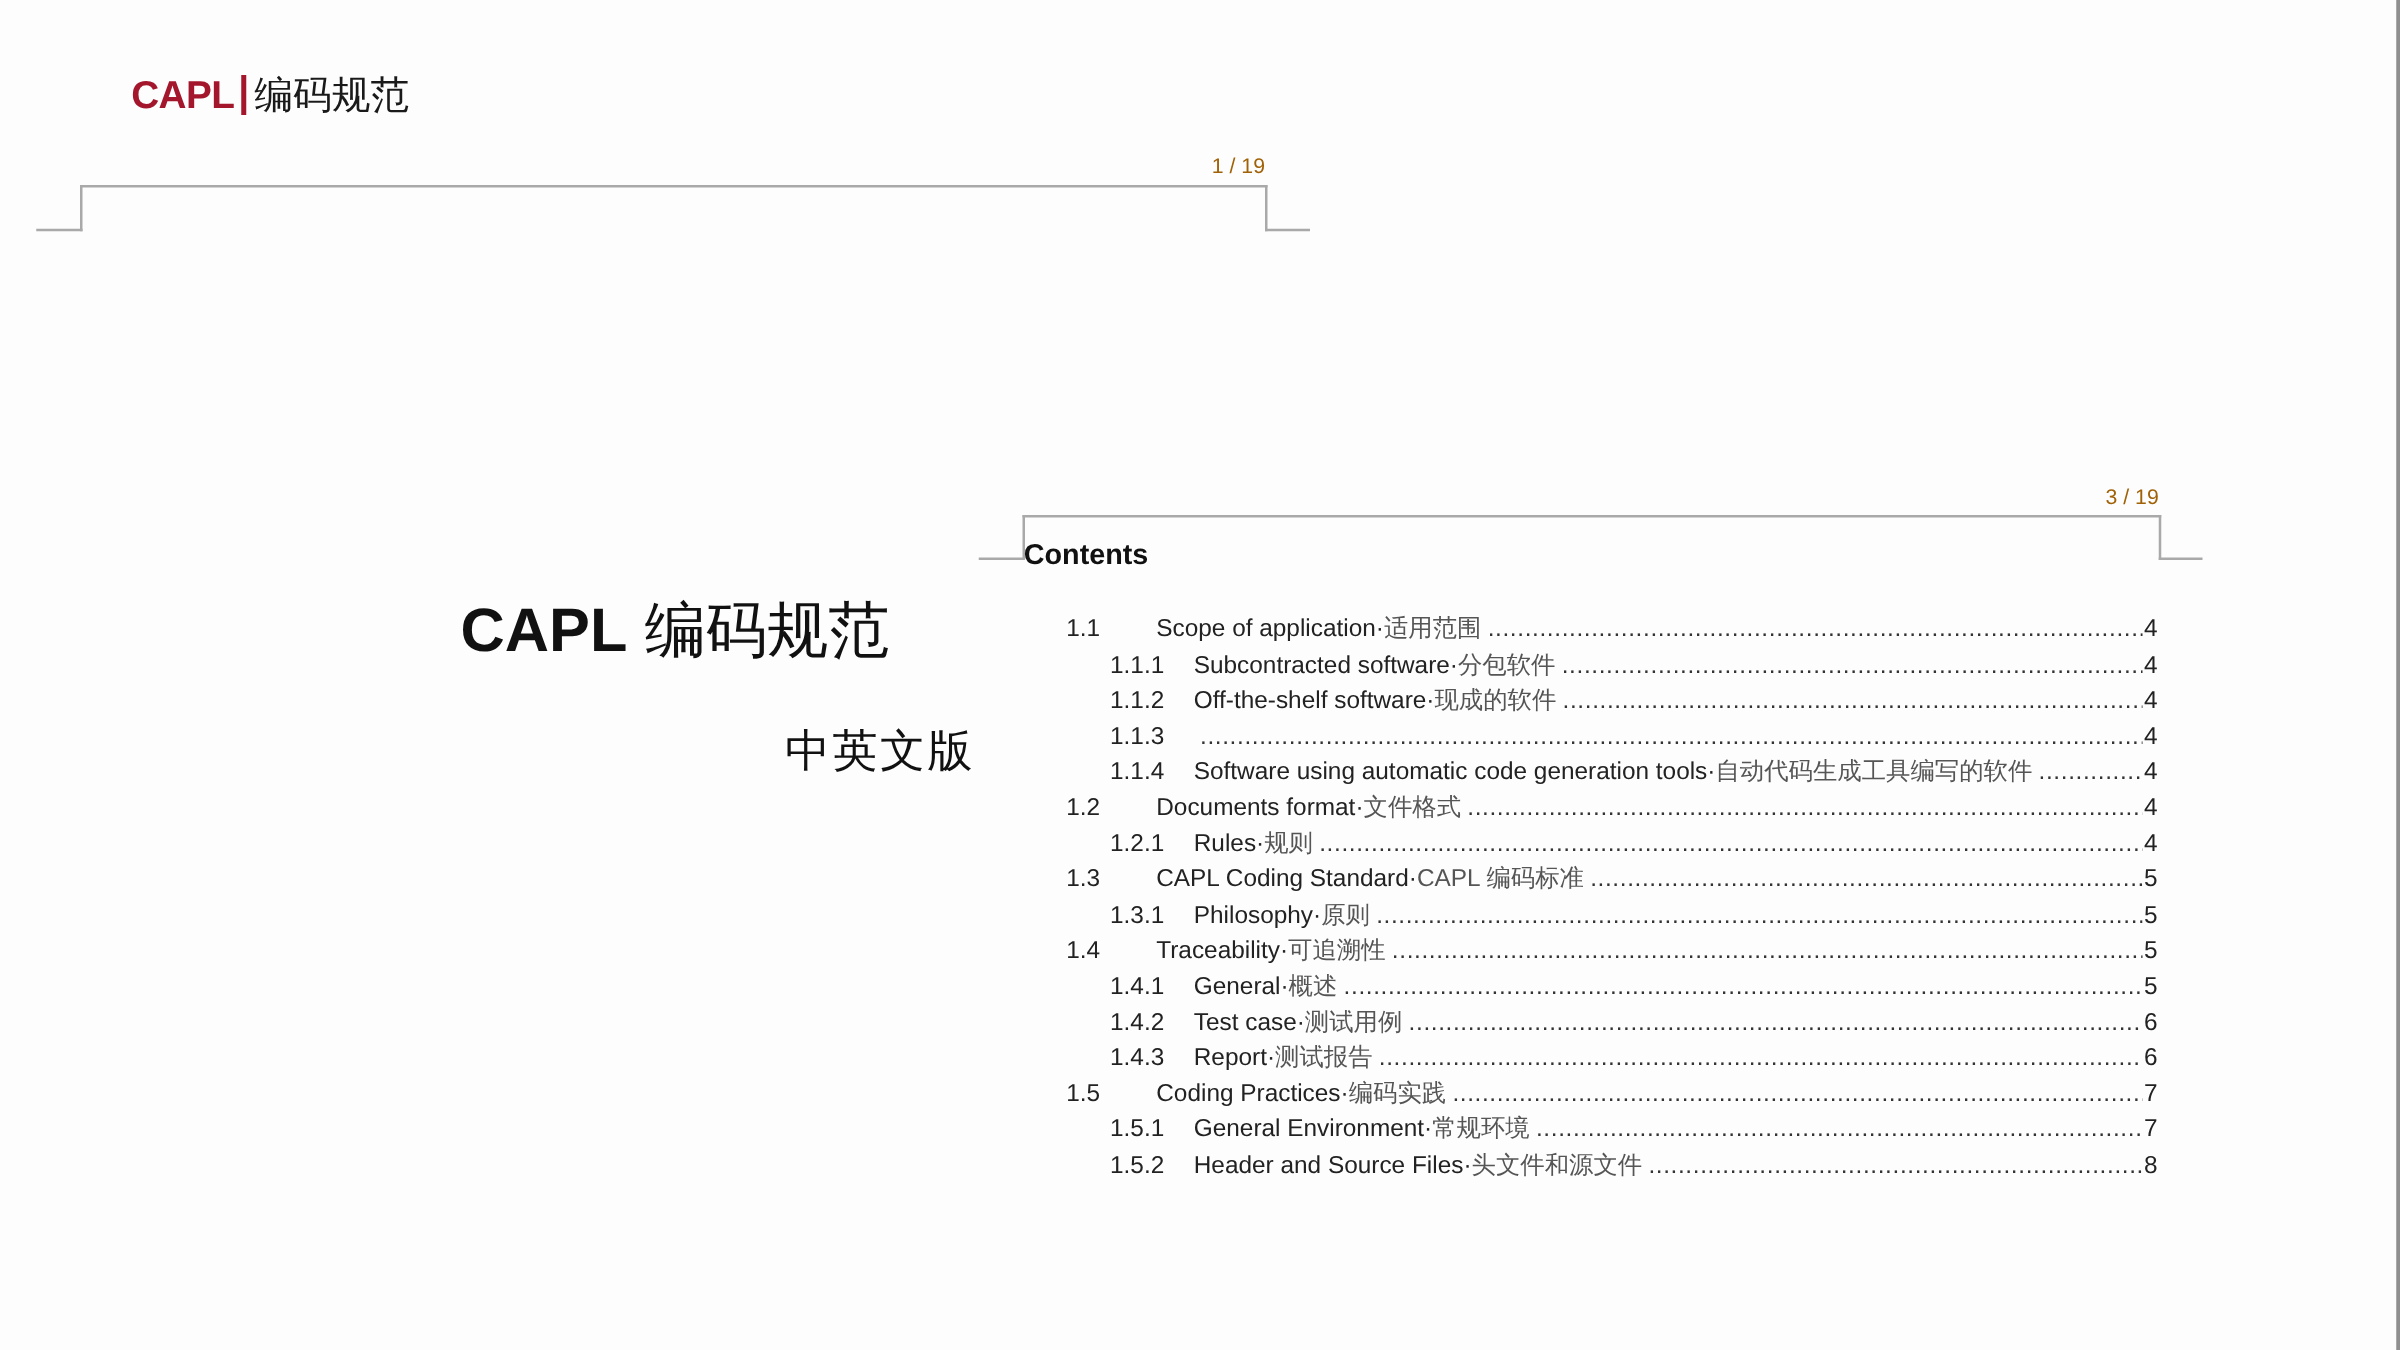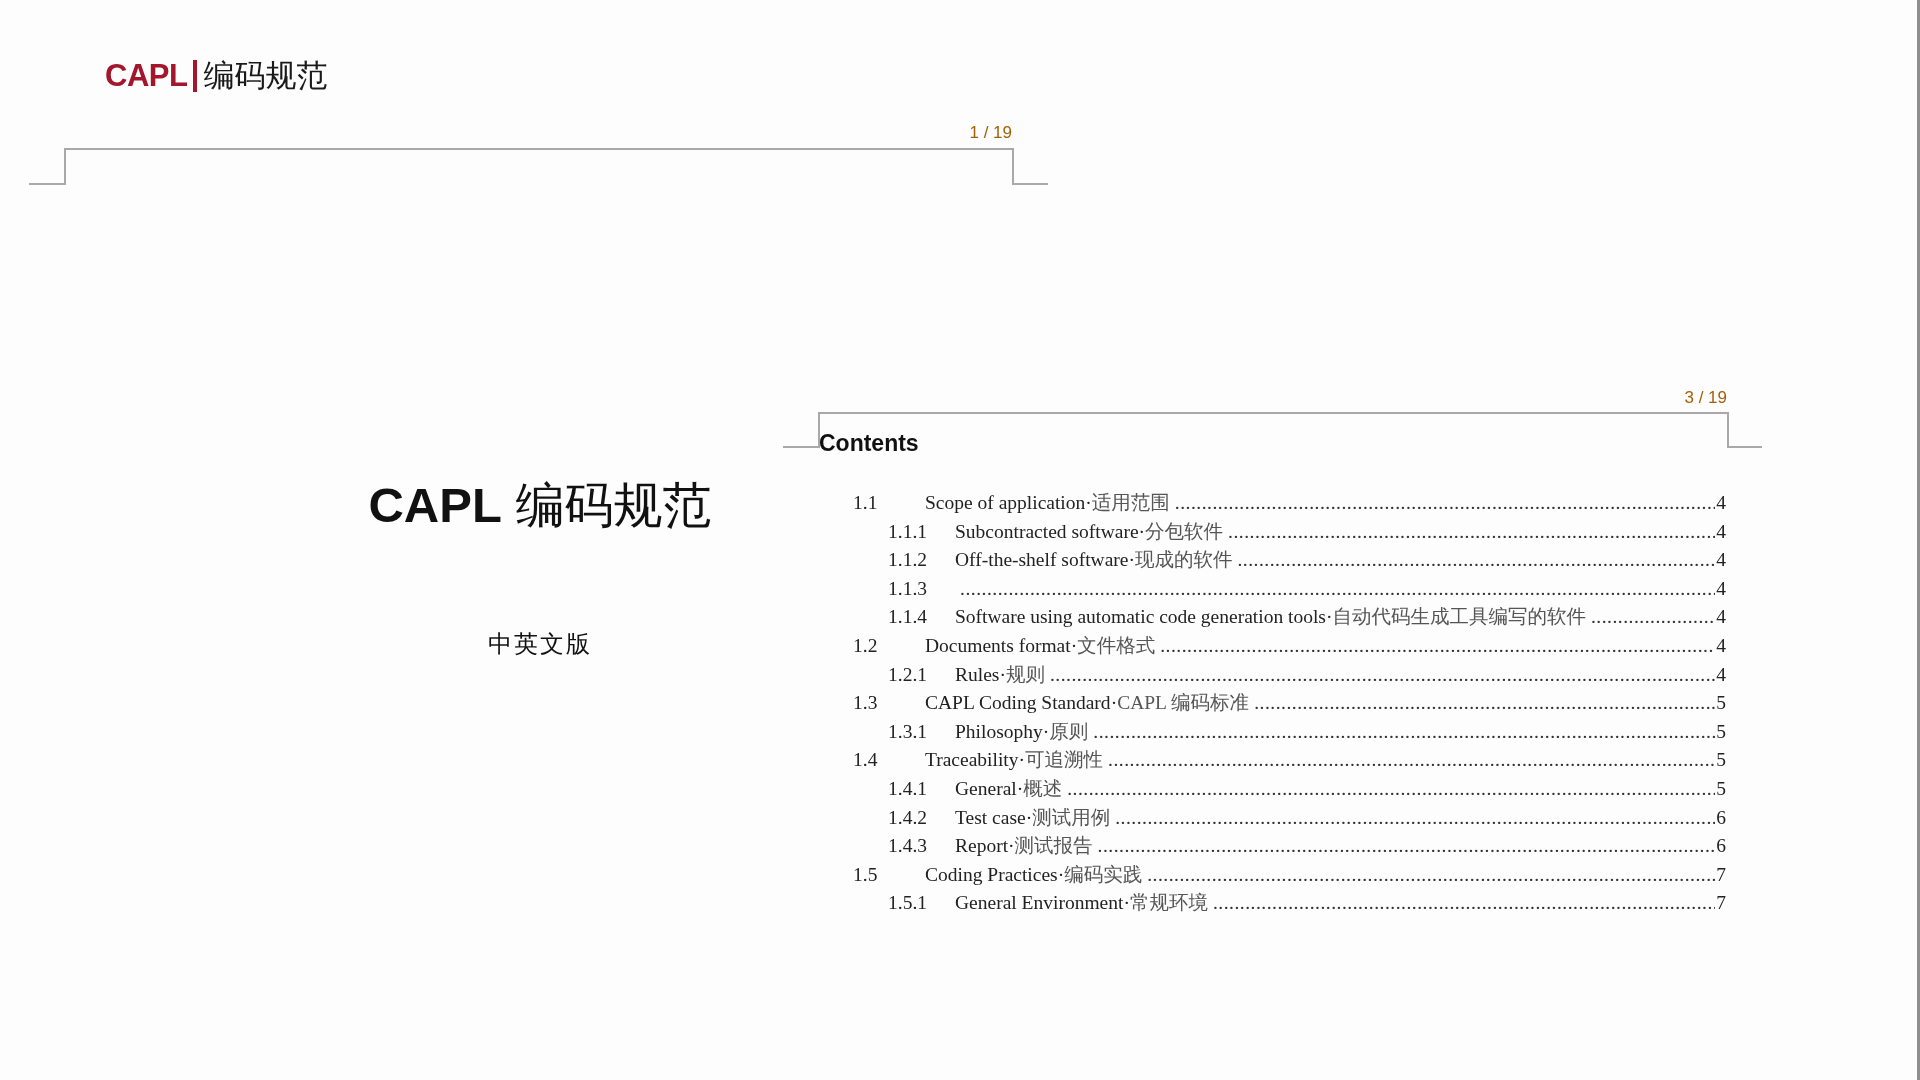--- a/index.html
+++ b/index.html
@@ -59,42 +59,41 @@
     font-size: 49px;
     line-height: 58px;
     color: #111;
     white-space: nowrap;
   }
   .cover-title .latin { font-weight: bold; }
   .cover-sub {
     left: 300px;
     width: 480px;
     top: 578px;
-    text-align: center;
-    font-size: 24px;
+    text-align: right;
+    font-size: 36px;
     line-height: 46px;
     color: #111;
     letter-spacing: 2px;
-    margin-top: 43px;
   }
 
   
   .contents-heading {
     left: 819px;
     top: 428px;
     font-size: 23px;
     font-weight: bold;
     color: #111;
     line-height: 30px;
   }
   .toc {
     left: 850px;
     top: 489px;
     width: 876px;
-    font-family: Liberation Serif, serif;
+    font-family: Liberation Sans, sans-serif;
     font-size: 19.5px;
     color: #222;
   }
   .toc-row {
     position: relative;
     height: 28.6px;
     line-height: 28.6px;
     display: flex;
     align-items: baseline;
     white-space: nowrap;
@@ -246,15 +245,21 @@
       <span class="toc-text"><span class="en">Coding Practices</span><span class="sep">·</span><span class="zh">编码实践</span></span>
       <span class="toc-dots"></span>
       <span class="toc-page">7</span>
     </div>
     <div class="toc-row l2">
       <span class="toc-num">1.5.1</span>
       <span class="toc-text"><span class="en">General Environment</span><span class="sep">·</span><span class="zh">常规环境</span></span>
       <span class="toc-dots"></span>
       <span class="toc-page">7</span>
     </div>
+    <div class="toc-row l2">
+      <span class="toc-num">1.5.2</span>
+      <span class="toc-text"><span class="en">Header and Source Files</span><span class="sep">·</span><span class="zh">头文件和源文件</span></span>
+      <span class="toc-dots"></span>
+      <span class="toc-page">8</span>
+    </div>
   </div>
 
 <div class="abs right-edge"></div>
 
 </body></html>

